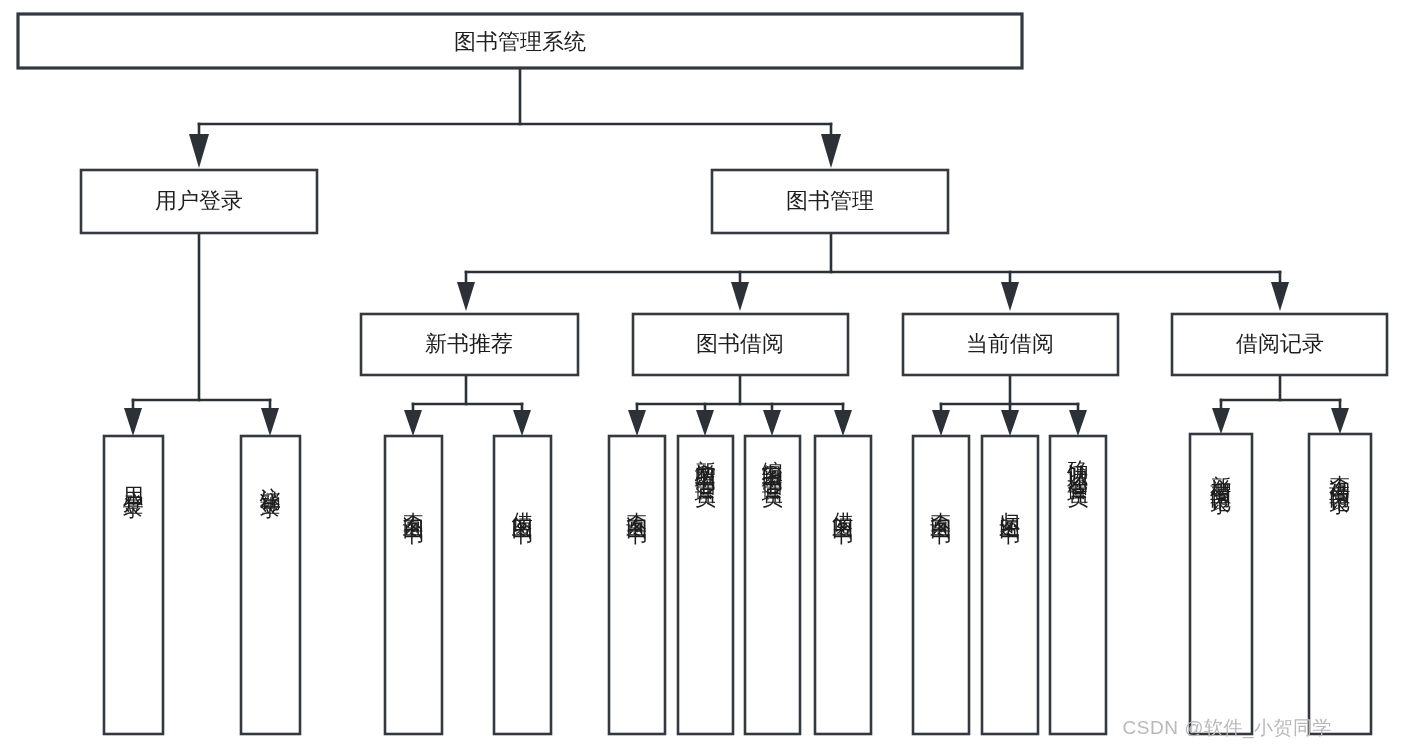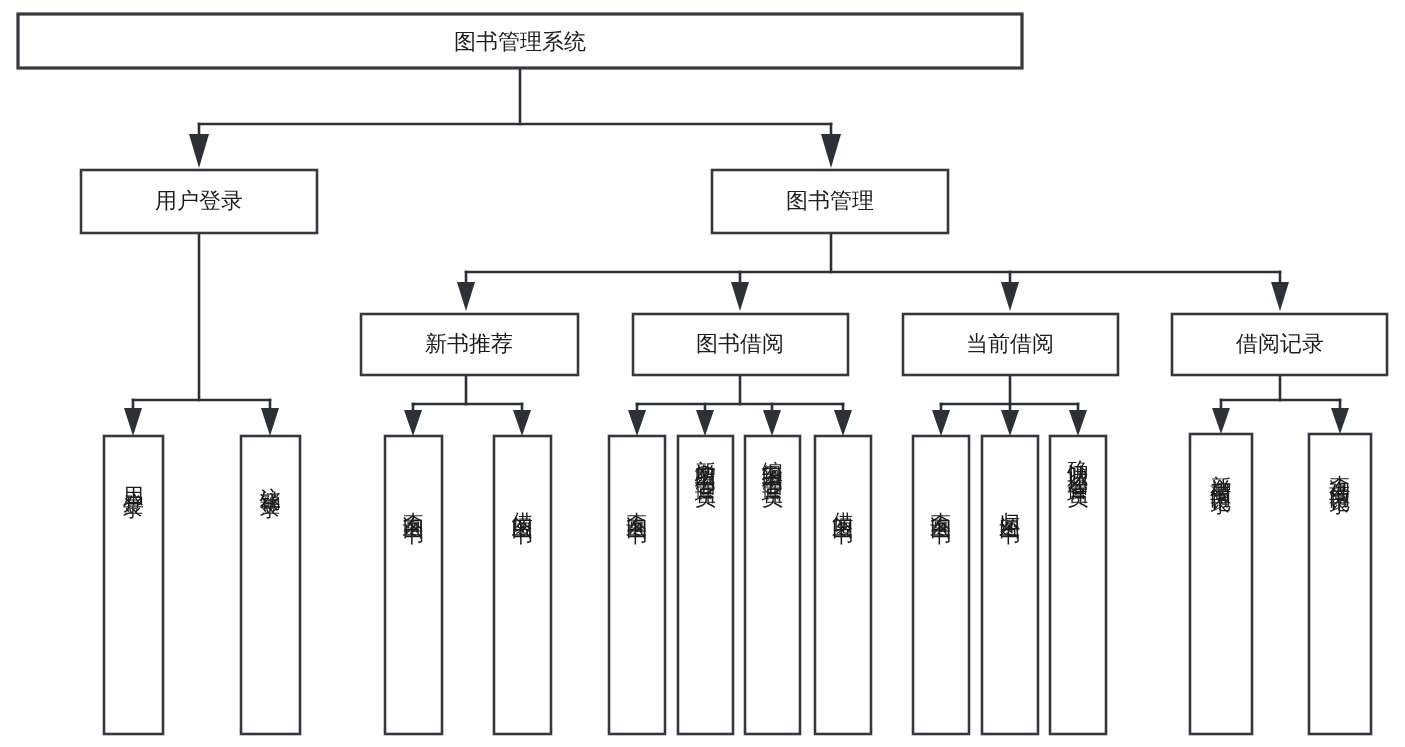--- a/index.html
+++ b/index.html
@@ -252,14 +252,15 @@
     <span class="leaf-label">确认归还（管理员）</span>
   </div>
 
   <div class="leaf-label-wrap" style="left:1190px; top:458px; width:62px; height:265px;">
     <span class="leaf-label">新增借阅记录</span>
   </div>
   <div class="leaf-label-wrap" style="left:1309px; top:458px; width:62px; height:265px;">
     <span class="leaf-label">查询借阅记录</span>
   </div>
 
+  <div class="watermark">CSDN @软件_小贺同学</div>
 
 </div>
 
 </body></html>

